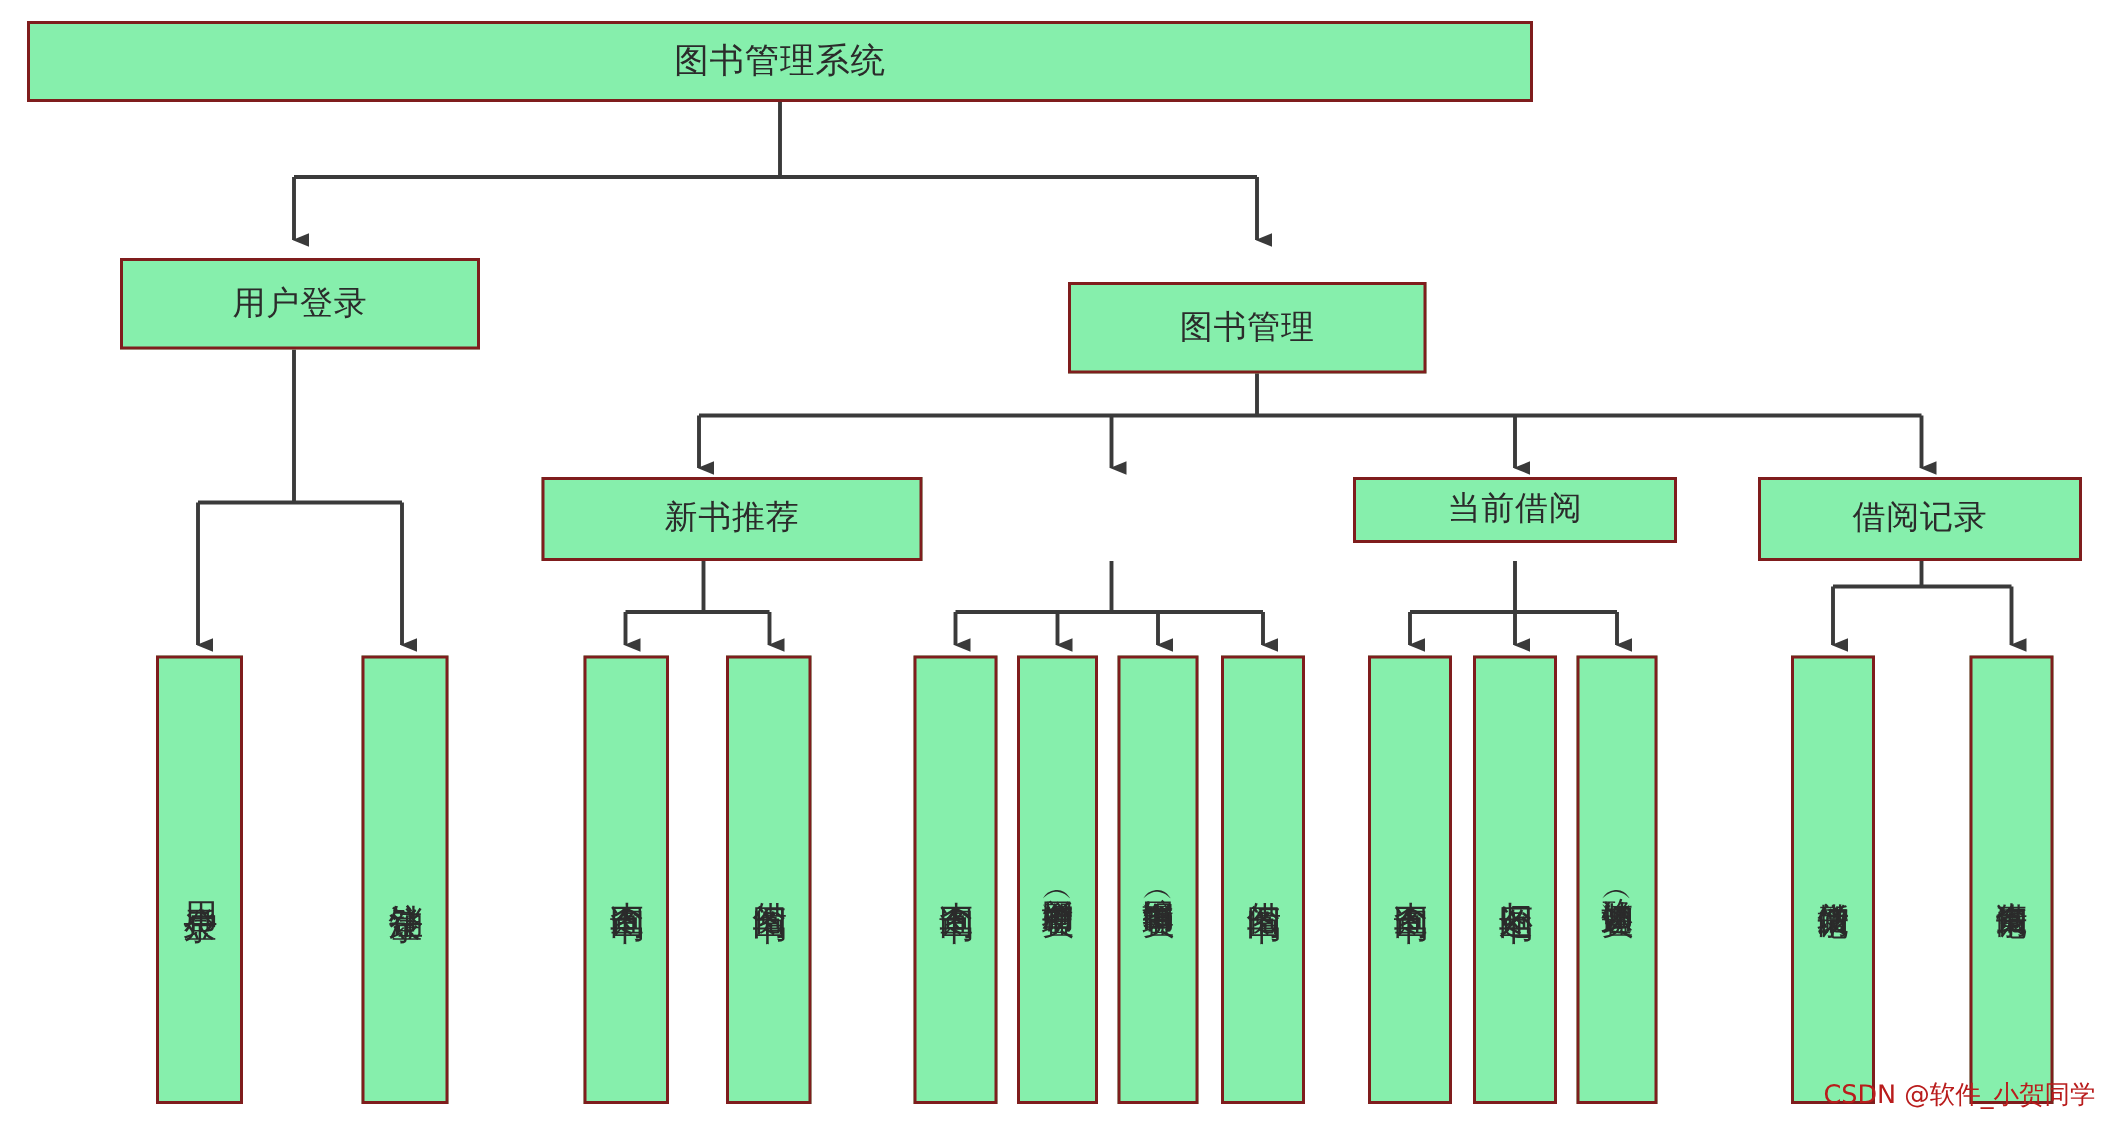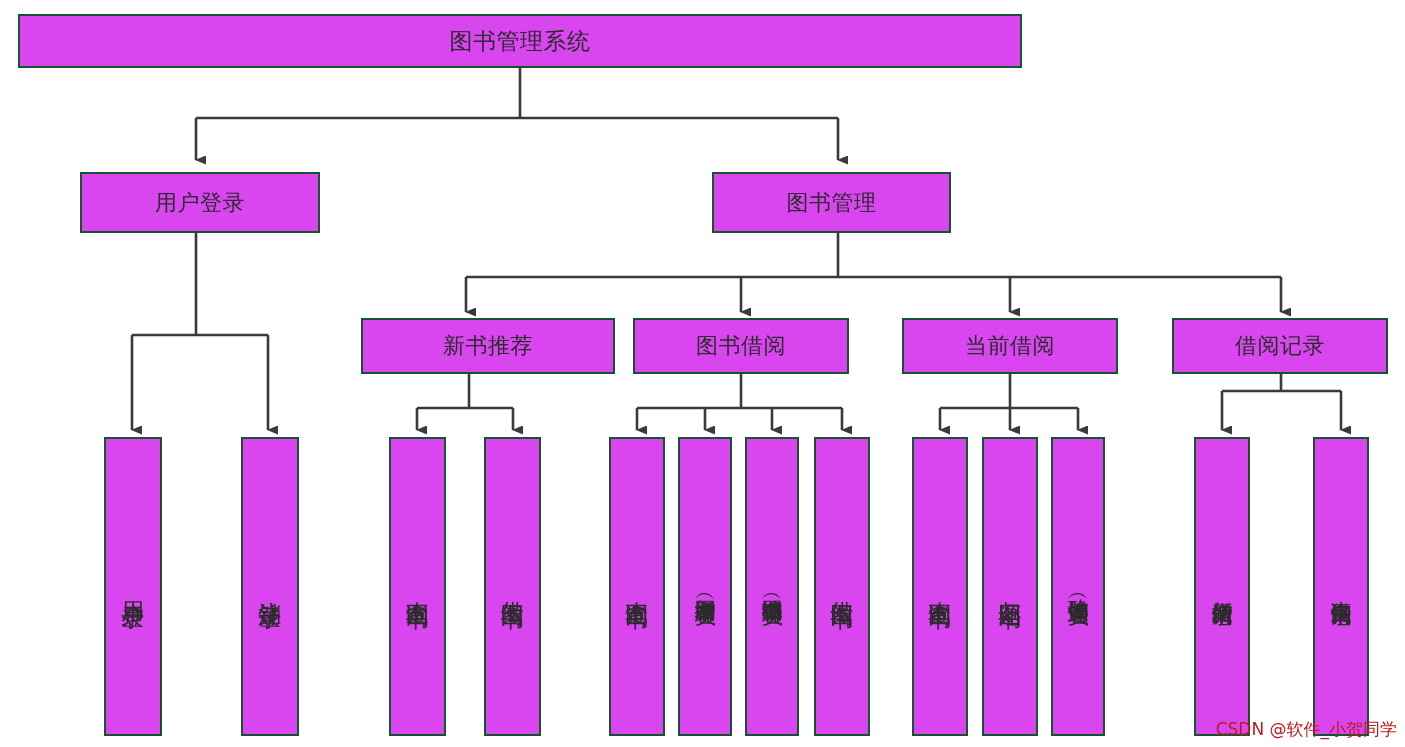--- a/index.html
+++ b/index.html
@@ -21,22 +21,22 @@
     position: absolute;
     left: 0;
     top: 0;
     width: 1405px;
     height: 747px;
     pointer-events: none;
   }
   .node {
     position: absolute;
     box-sizing: border-box;
-    background: #d946ef;
-    border: 2px solid #14532d;
+    background: #86efac;
+    border: 2px solid #7f1d1d;
     display: flex;
     align-items: center;
     justify-content: center;
     color: #2b2b2b;
     z-index: 2;
   }
   .node .lbl {
     display: block;
     text-align: center;
     line-height: 1.0;
@@ -133,31 +133,28 @@
     </g>
   </svg>
 
   <div class="node horiz title" style="left:18px; top:14px; width:1004px; height:54px;">
     <span class="lbl">图书管理系统</span>
   </div>
 
   <div class="node horiz" style="left:80px; top:172px; width:240px; height:61px;">
     <span class="lbl">用户登录</span>
   </div>
-  <div class="node horiz" style="left:712px; top:172px; width:239px; height:61px;">
+  <div class="node horiz" style="left:712px; top:188px; width:239px; height:61px;">
     <span class="lbl">图书管理</span>
   </div>
 
   <div class="node horiz" style="left:361px; top:318px; width:254px; height:56px;">
     <span class="lbl">新书推荐</span>
   </div>
-  <div class="node horiz" style="left:633px; top:318px; width:216px; height:56px;">
-    <span class="lbl">图书借阅</span>
-  </div>
-  <div class="node horiz" style="left:902px; top:318px; width:216px; height:56px;">
+  <div class="node horiz" style="left:902px; top:318px; width:216px; height:44px;">
     <span class="lbl">当前借阅</span>
   </div>
   <div class="node horiz" style="left:1172px; top:318px; width:216px; height:56px;">
     <span class="lbl">借阅记录</span>
   </div>
 
   <div class="node vert" style="left:104px; top:437px; width:58px; height:299px;">
     <span class="lbl">用户登录</span>
   </div>
   <div class="node vert" style="left:241px; top:437px; width:58px; height:299px;">

